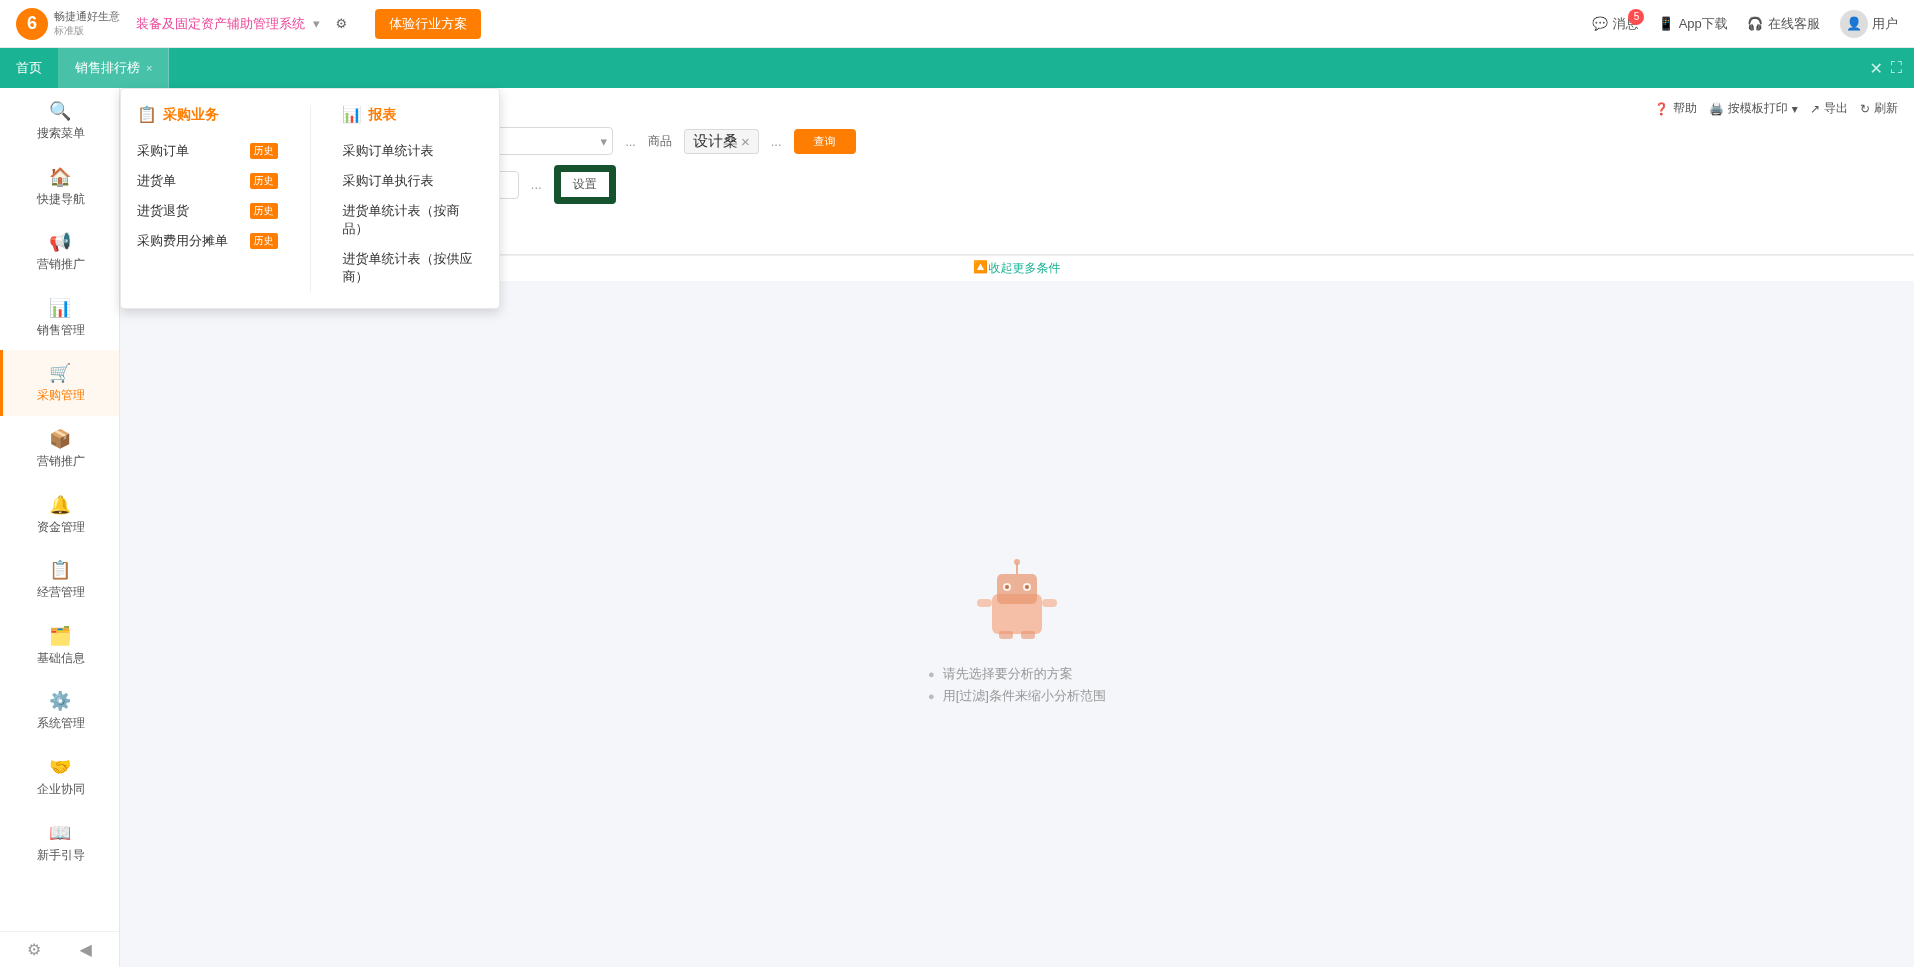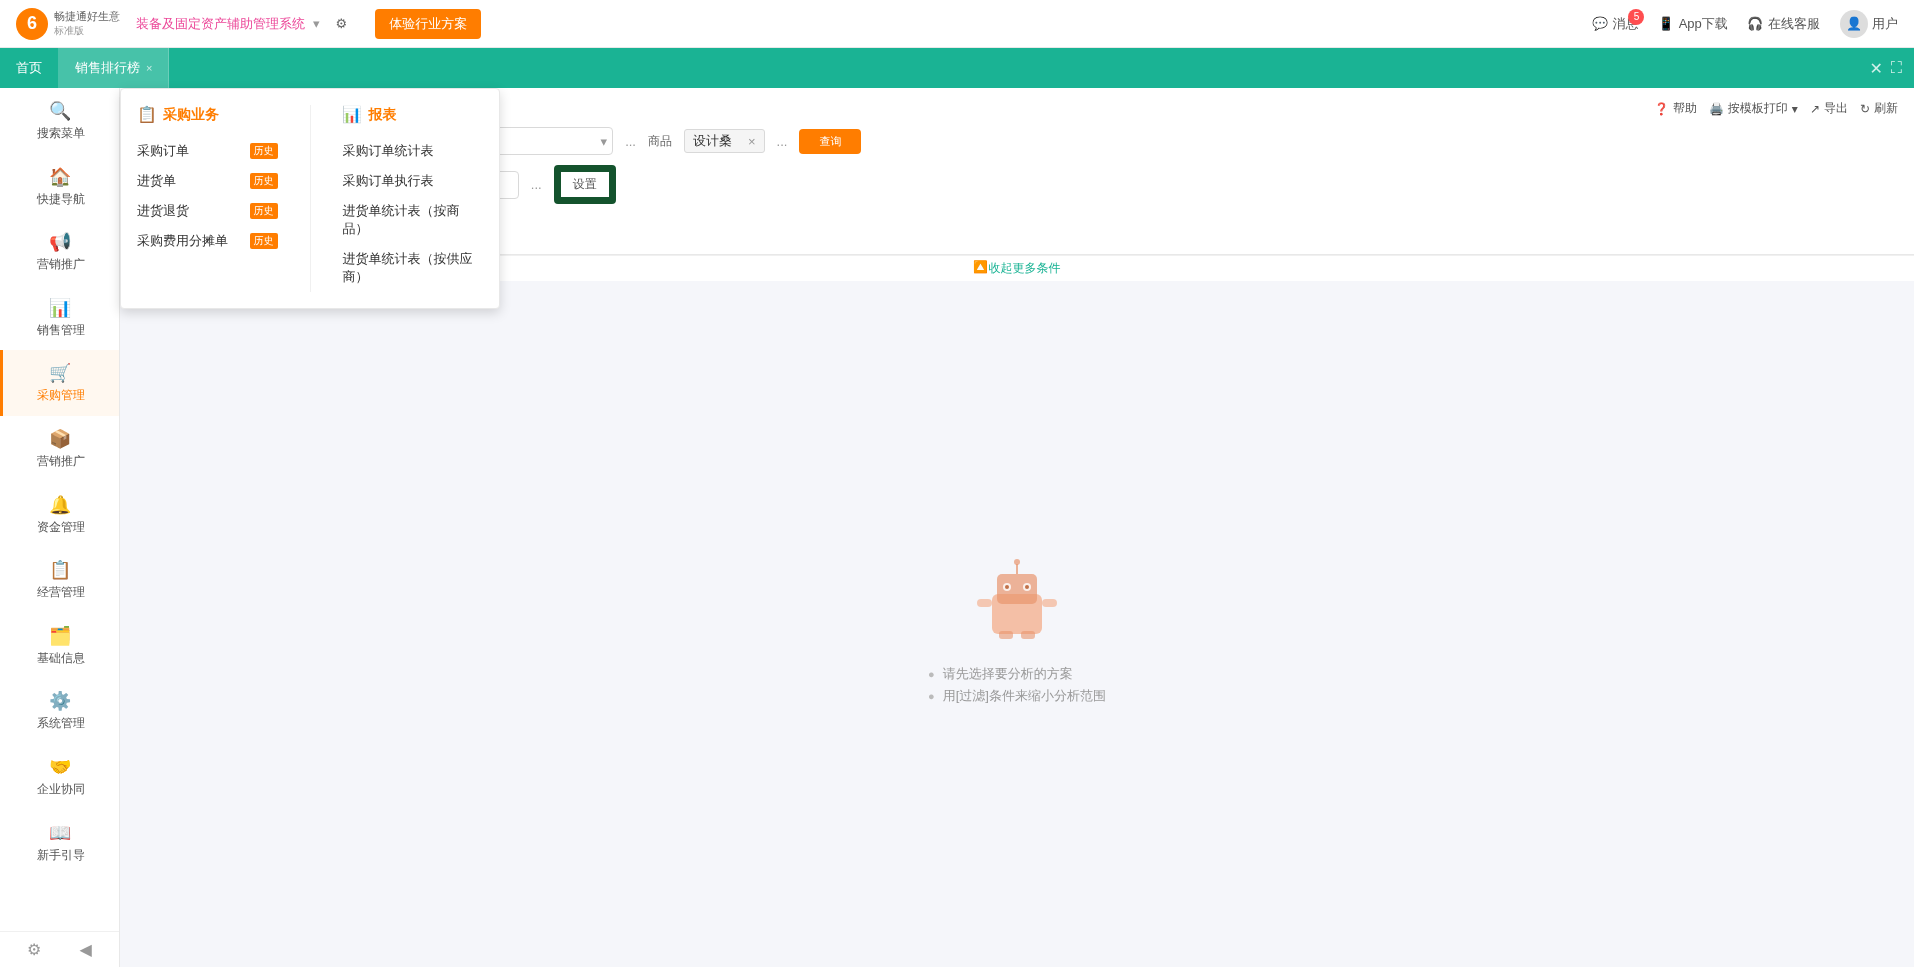--- a/index.html
+++ b/index.html
@@ -206,26 +206,26 @@
       padding: 3px 8px;
       border: 1px solid #d9d9d9;
       border-radius: 3px;
       cursor: pointer;
       font-size: 11px;
       color: #555;
       background: #fff;
     }
     .date-btn.active { border-color: #ff7d00; color: #ff7d00; }
     .filter-tag {
-      display: flex; align-items: center; gap: 16px;
+      display: flex; align-items: center; gap: 3px;
       background: #f5f5f5;
       border: 1px solid #d9d9d9;
       border-radius: 3px;
       padding: 2px 8px;
-      font-size: 13px;
+      font-size: 15px;
       justify-content: flex-end;
     }
     .tag-close { cursor: pointer; color: #999; }
     .ellipsis { color: #999; cursor: pointer; }
 
     .toolbar-right {
       display: flex; align-items: center; gap: 12px;
       margin-left: auto;
     }
     .toolbar-btn {

